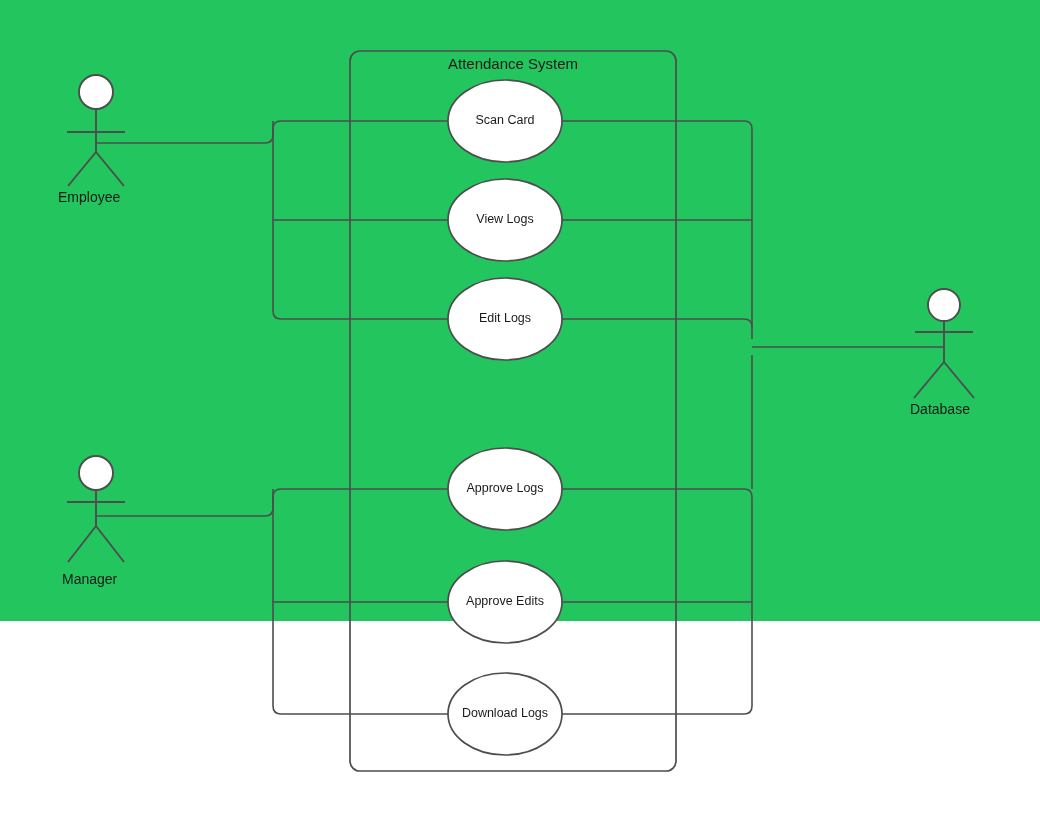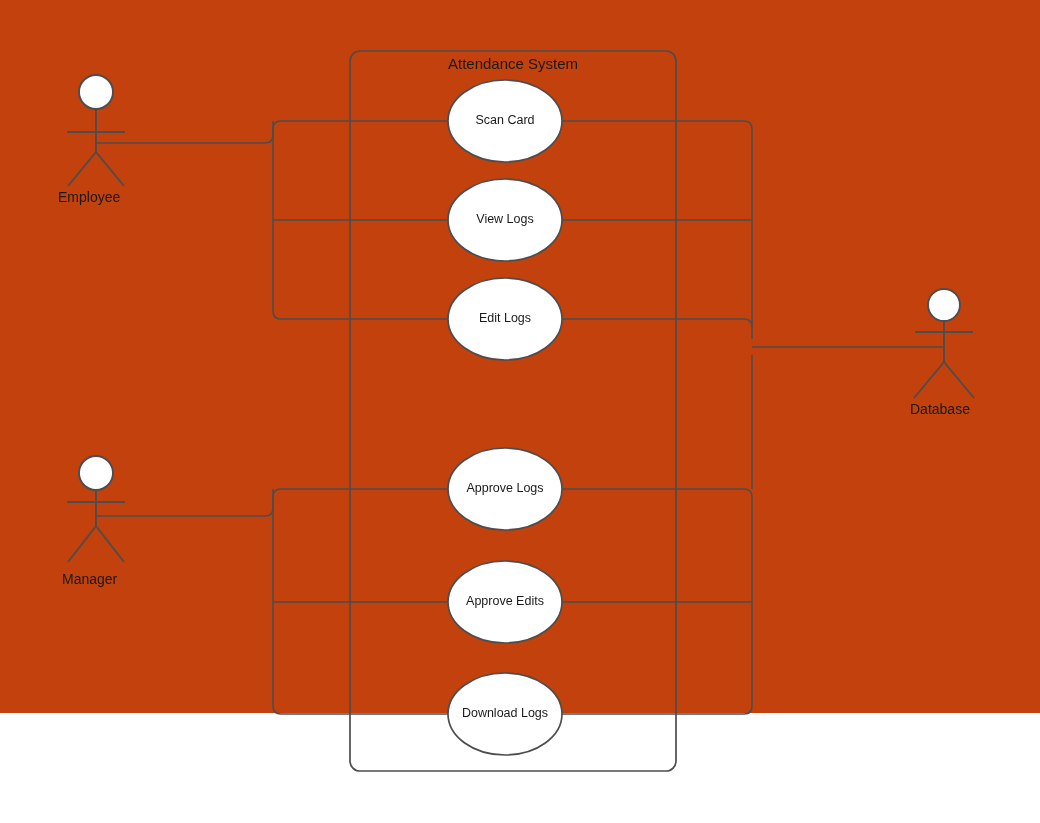--- a/index.html
+++ b/index.html
@@ -10,22 +10,22 @@
   }
   body {
     width: 1040px;
     height: 823px;
     overflow: hidden;
     font-family: "Liberation Sans", sans-serif;
   }
   #diagram-root {
     position: relative;
     width: 1040px;
-    height: 713px;
-    background: #c2410c;
+    height: 621px;
+    background: #22c55e;
   }
   svg#uml-canvas {
     position: absolute;
     top: 0;
     left: 0;
     width: 1040px;
     height: 823px;
     display: block;
   }
   .stroke-line {

